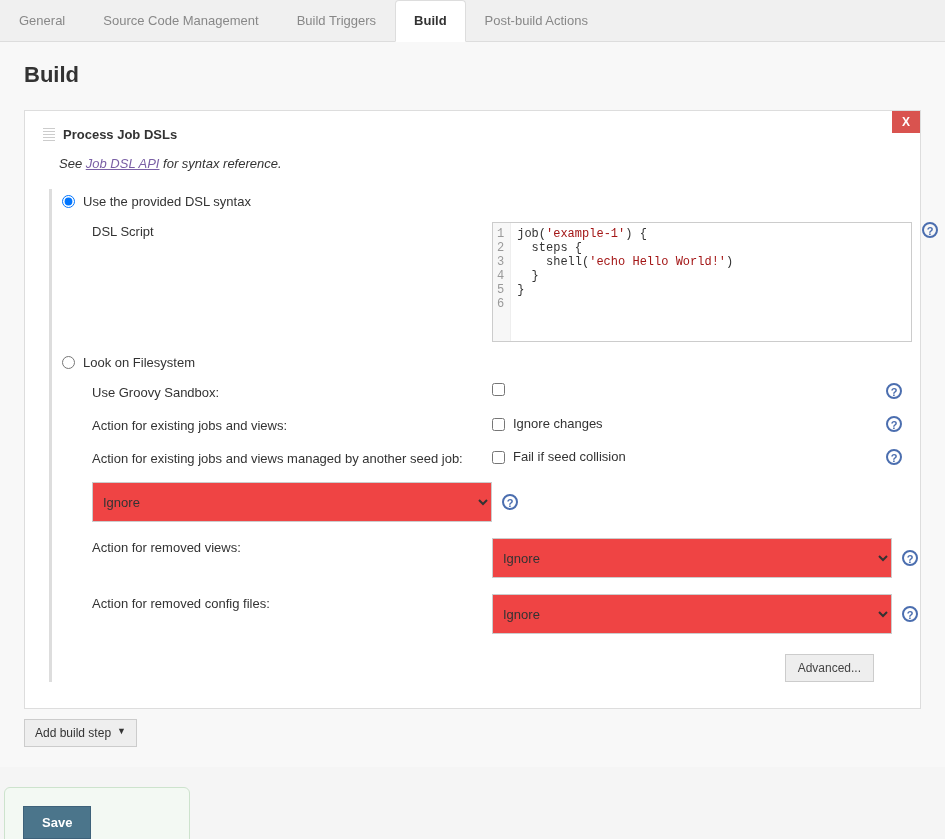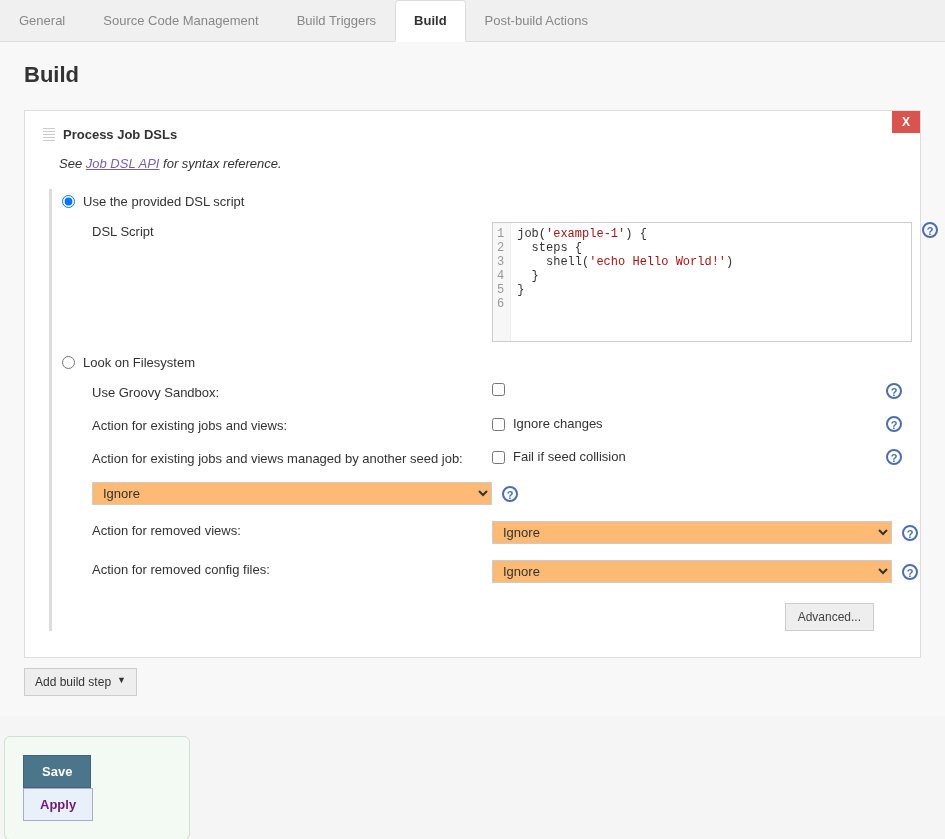--- a/index.html
+++ b/index.html
@@ -25,21 +25,21 @@
 .form-control-area { flex: 1; display: flex; align-items: flex-start; }
 .code-editor { border: 1px solid #ccc; display: flex; width: 420px; height: 120px; background: #fff; font-family: 'Courier New', monospace; font-size: 12px; }
 .gutter { background: #f7f7f7; color: #999; text-align: right; padding: 4px 6px 4px 4px; border-right: 1px solid #eee; user-select: none; }
 .gutter div { line-height: 14px; }
 .code-content { padding: 4px 6px; white-space: pre; line-height: 14px; }
 .code-content .kw { color: #333; }
 .code-content .str { color: #a31515; }
 .help-icon { width: 16px; height: 16px; border-radius: 50%; border: 2px solid #4b6eaf; color: #4b6eaf; font-weight: bold; font-size: 11px; text-align: center; line-height: 14px; margin-left: 10px; cursor: pointer; flex-shrink: 0; }
 .checkbox-row { display: flex; align-items: flex-end; }
 .checkbox-row input[type="checkbox"] { margin-right: 8px; width: 13px; height: 13px; }
-.select-control { width: 400px; height: 23px; border: 1px solid #ccc; background: #fdba74; padding: 0 6px; font-size: 13px; color: #333; }
+.select-control { width: 400px; height: 40px; border: 1px solid #ccc; background: #ef4444; padding: 0 6px; font-size: 13px; color: #333; }
 .select-wrap { display: flex; align-items: center; }
 .advanced-row { text-align: right; padding: 12px 28px 0 0; }
 .advanced-btn { background: #eee; border: 1px solid #ccc; padding: 6px 12px; cursor: pointer; color: #444; font-size: 12px; }
 .add-step-btn { margin-top: 10px; background: #eee; border: 1px solid #ccc; padding: 6px 10px; cursor: pointer; font-size: 12px; color: #333; display: inline-flex; }
 .add-step-btn .caret { margin-left: 6px; font-size: 9px; }
 .footer { margin: 20px 4px 8px 4px; background: #f3f9f3; border: 1px solid #cde3cd; border-radius: 6px; padding: 18px; width: 186px; }
 .btn-save { background: #4b758b; color: #fff; border: 1px solid #3e627a; padding: 8px 18px; font-weight: bold; cursor: pointer; margin-right: 10px; font-size: 13px; }
 .btn-apply { background: #e8f0fa; color: #701a75; border: 1px solid #aac; padding: 8px 16px; font-weight: bold; cursor: pointer; font-size: 13px; }
 </style>
 </head>
@@ -63,21 +63,21 @@
       <div class="step-title">Process Job DSLs</div>
     </div>
 
     <div class="syntax-ref">
       <span>See </span><a href="#">Job DSL API</a><span> for syntax reference.</span>
     </div>
 
     <div class="option-group">
       <div class="option-row">
         <input type="radio" name="src" checked="" style="">
-        <label>Use the provided DSL script</label>
+        <label>Use the provided DSL syntax</label>
       </div>
 
       <div class="form-row">
         <div class="form-label">DSL Script</div>
         <div class="form-control-area">
           <div class="code-editor">
             <div class="gutter">
               <div>1</div>
               <div>2</div>
               <div>3</div>

